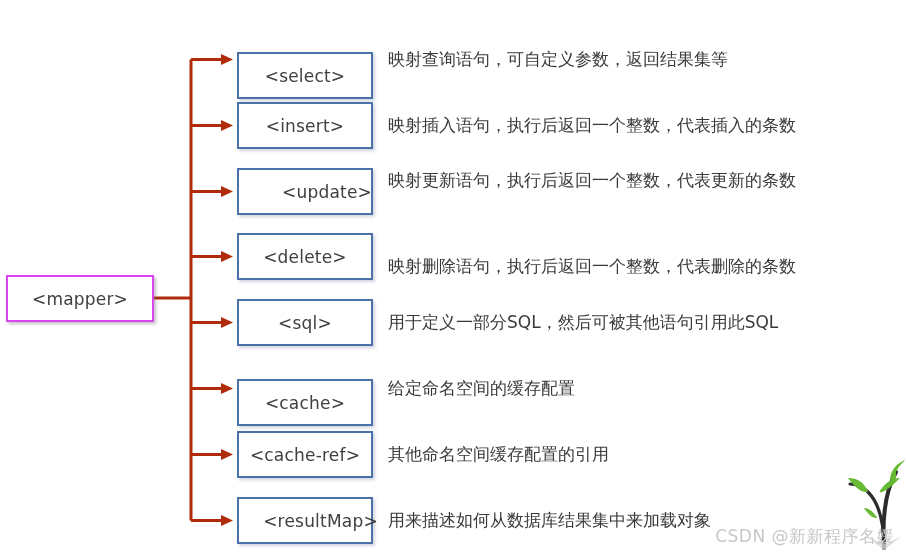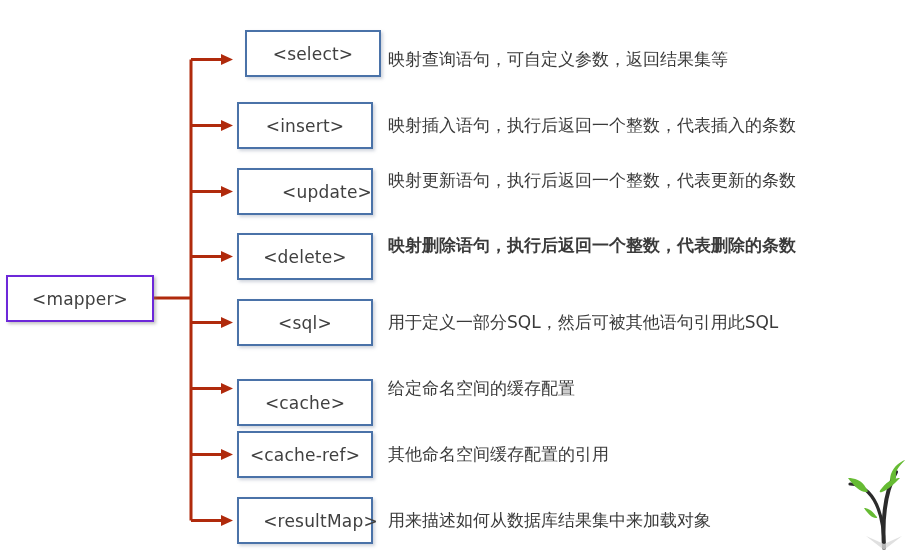--- a/index.html
+++ b/index.html
@@ -24,21 +24,21 @@
   }
 
   
   .root-node {
     position: absolute;
     left: 6px;
     top: 275px;
     width: 148px;
     height: 47px;
     box-sizing: border-box;
-    border: 2px solid #6d28d9;
+    border: 2px solid #d946ef;
     background: #ffffff;
     box-shadow: 2px 2px 3px rgba(120,120,120,0.45);
     display: flex;
     align-items: center;
     justify-content: center;
   }
   .root-node .node-label {
     font-size: 17px;
     color: #404040;
     letter-spacing: 0.2px;
@@ -133,36 +133,36 @@
         <polygon points="233,454.5 221,449 221,460"></polygon>
         <polygon points="233,520.5 221,515 221,526"></polygon>
       </g>
   </svg>
 
   <div class="root-node">
     <span class="node-label">&lt;mapper&gt;</span>
   </div>
 
   <div id="children-container">
-      <div class="child-node" style="top: 30px; margin-left: 8px;">
+      <div class="child-node" style="top: 52px;">
         <span class="node-label">&lt;select&gt;</span>
       </div>
       <div class="desc" style="top: 50.5px;">映射查询语句，可自定义参数，返回结果集等</div>
       <div class="child-node" style="top: 102px;">
         <span class="node-label">&lt;insert&gt;</span>
       </div>
       <div class="desc" style="top: 116.5px;">映射插入语句，执行后返回一个整数，代表插入的条数</div>
       <div class="child-node" style="top: 168px; padding-left: 44px;">
         <span class="node-label">&lt;update&gt;</span>
       </div>
       <div class="desc" style="top: 172px;">映射更新语句，执行后返回一个整数，代表更新的条数</div>
       <div class="child-node" style="top: 233px;">
         <span class="node-label">&lt;delete&gt;</span>
       </div>
-      <div class="desc" style="top: 237px; font-weight: bold;">映射删除语句，执行后返回一个整数，代表删除的条数</div>
+      <div class="desc" style="top: 258px;">映射删除语句，执行后返回一个整数，代表删除的条数</div>
       <div class="child-node" style="top: 299px;">
         <span class="node-label">&lt;sql&gt;</span>
       </div>
       <div class="desc" style="top: 313.5px;">用于定义一部分SQL，然后可被其他语句引用此SQL</div>
       <div class="child-node" style="top: 379px; align-items: center;">
         <span class="node-label">&lt;cache&gt;</span>
       </div>
       <div class="desc" style="top: 379.5px;">给定命名空间的缓存配置</div>
       <div class="child-node" style="top: 431px;">
         <span class="node-label">&lt;cache-ref&gt;</span>
@@ -177,13 +177,14 @@
   <svg id="logo" viewBox="0 0 68 92" xmlns="http://www.w3.org/2000/svg">
     <path d="M46 90 C46 60, 40 44, 30 34 C24 28, 18 26, 12 26" stroke="#2b2b2b" stroke-width="3.2" fill="none" stroke-linecap="round"></path>
     <path d="M46 90 C44 58, 48 32, 58 14" stroke="#2b2b2b" stroke-width="4" fill="none" stroke-linecap="round"></path>
     <path d="M58 14 C62 6, 66 4, 67 2 C62 4, 56 8, 53 16 C51 22, 53 26, 56 25 C58 24, 58 19, 58 14 Z" fill="#66bb33"></path>
     <path d="M44 30 C50 22, 58 20, 62 20 C56 26, 50 32, 44 34 C41 35, 41 33, 44 30 Z" fill="#66bb33"></path>
     <path d="M28 30 C24 22, 16 20, 10 20 C16 28, 22 34, 28 34 C31 34, 30 33, 28 30 Z" fill="#66bb33"></path>
     <path d="M38 58 C34 52, 29 50, 26 50 C30 56, 34 60, 38 60 C40 60, 39 59, 38 58 Z" fill="#66bb33"></path>
     <path d="M28 78 L46 92 L64 78 L46 86 Z" fill="#d8d8d8" opacity="0.8"></path>
   </svg>
 
+  <div class="watermark">CSDN @新新程序名媛</div>
 </div>
 
 </body></html>

